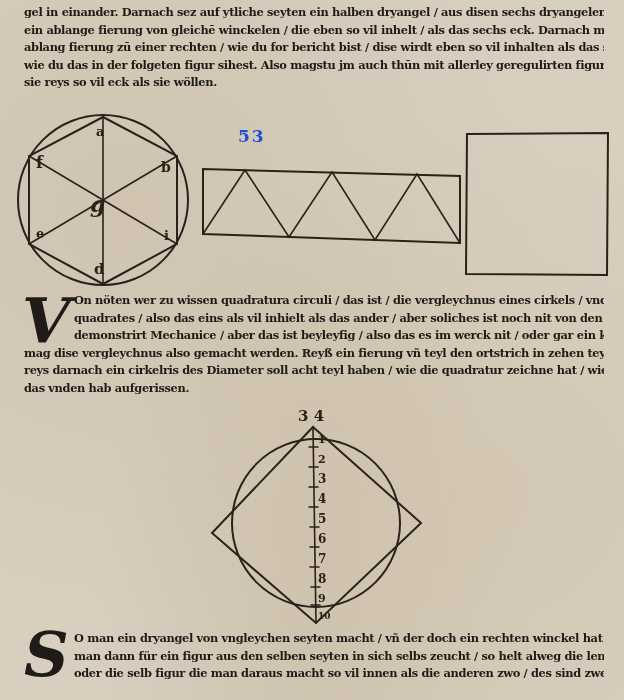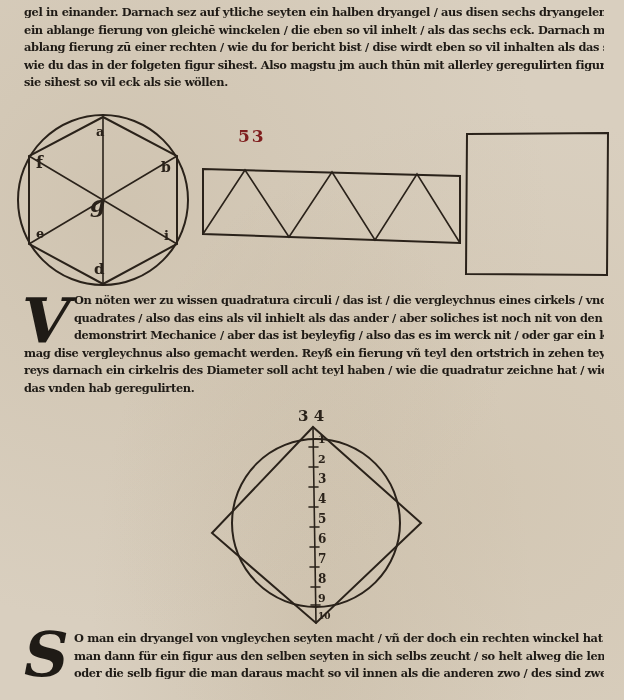--- a/index.html
+++ b/index.html
@@ -25,34 +25,34 @@
     position:absolute; font-family:"DejaVu Serif", serif; font-weight:bold;
     font-style:italic; font-size:62px; line-height:62px; color:#1f1b16;
   }
   .indent { padding-left:50px; }
   svg { position:absolute; overflow:visible; }
   .stroke { stroke:#2a221a; fill:none; stroke-width:2; stroke-linecap:round; }
   .thin { stroke-width:1.6; }
   .lbl { font-family:"DejaVu Serif", serif; font-weight:bold; fill:#2a221a; }
   .pagenum {
     position:absolute; left:238px; top:126px; font-family:"DejaVu Serif", serif;
-    font-weight:bold; font-size:17px; color:#7f1d1d; letter-spacing:2px;
+    font-weight:bold; font-size:17px; color:#1d4ed8; letter-spacing:2px;
   }
 </style>
 </head>
 <body>
 
 <div class="page">
 
   <div class="para" style="top:4px;">
     <span class="line">gel in einander. Darnach sez auf ytliche seyten ein halben dryangel / aus disen sechs dryangelen wirdt</span>
     <span class="line">ein ablange fierung von gleichē winckelen / die eben so vil inhelt / als das sechs eck. Darnach mach die</span>
     <span class="line">ablang fierung zū einer rechten / wie du for bericht bist / dise wirdt eben so vil inhalten als das sechs eck</span>
     <span class="line">wie du das in der folgeten figur sihest. Also magstu jm auch thūn mit allerley geregulirten figuren /</span>
-    <span class="line">sie sihest so vil eck als sie wöllen.</span>
+    <span class="line">sie reys so vil eck als sie wöllen.</span>
   </div>
 
   <div class="pagenum">53</div>
 
   <svg width="200" height="180" style="left:14px;top:112px;">
     <circle class="stroke" cx="89" cy="88" r="85"></circle>
     <polygon class="stroke" points="89,5 163,44 163,132 89,172 15,132 15,44"></polygon>
     <line class="stroke thin" x1="89" y1="5" x2="89" y2="172"></line>
     <line class="stroke thin" x1="163" y1="44" x2="15" y2="132"></line>
     <line class="stroke thin" x1="15" y1="44" x2="163" y2="132"></line>
@@ -74,21 +74,21 @@
     <polygon class="stroke" points="1,2 142,1 141,143 0,142"></polygon>
   </svg>
 
   <div class="initial" style="left:22px;top:290px;">V</div>
   <div class="para" style="top:292px;">
     <span class="line indent">On nöten wer zu wissen quadratura circuli / das ist / die vergleychnus eines cirkels / vnd eines</span>
     <span class="line indent">quadrates / also das eins als vil inhielt als das ander / aber soliches ist noch nit von den gelerten</span>
     <span class="line indent">demonstrirt Mechanice / aber das ist beyleyfig / also das es im werck nit / oder gar ein kleins felt</span>
     <span class="line">mag dise vergleychnus also gemacht werden. Reyß ein fierung vñ teyl den ortstrich in zehen teyl / vnd</span>
     <span class="line">reys darnach ein cirkelris des Diameter soll acht teyl haben / wie die quadratur zeichne hat / wie ich</span>
-    <span class="line">das vnden hab geregulirten.</span>
+    <span class="line">das vnden hab aufgerissen.</span>
   </div>
 
   <svg width="240" height="220" style="left:200px;top:405px;">
     <text class="lbl" x="98" y="16" font-size="15">3 4</text>
     <circle class="stroke" cx="116" cy="118" r="84"></circle>
     <polygon class="stroke" points="113,22 221,118 116,218 12,128"></polygon>
     <line class="stroke thin" x1="113" y1="22" x2="116" y2="218"></line>
     <g>
       <line class="stroke thin" x1="109" y1="42" x2="118" y2="42"></line>
       <line class="stroke thin" x1="109" y1="62" x2="118" y2="62"></line>

